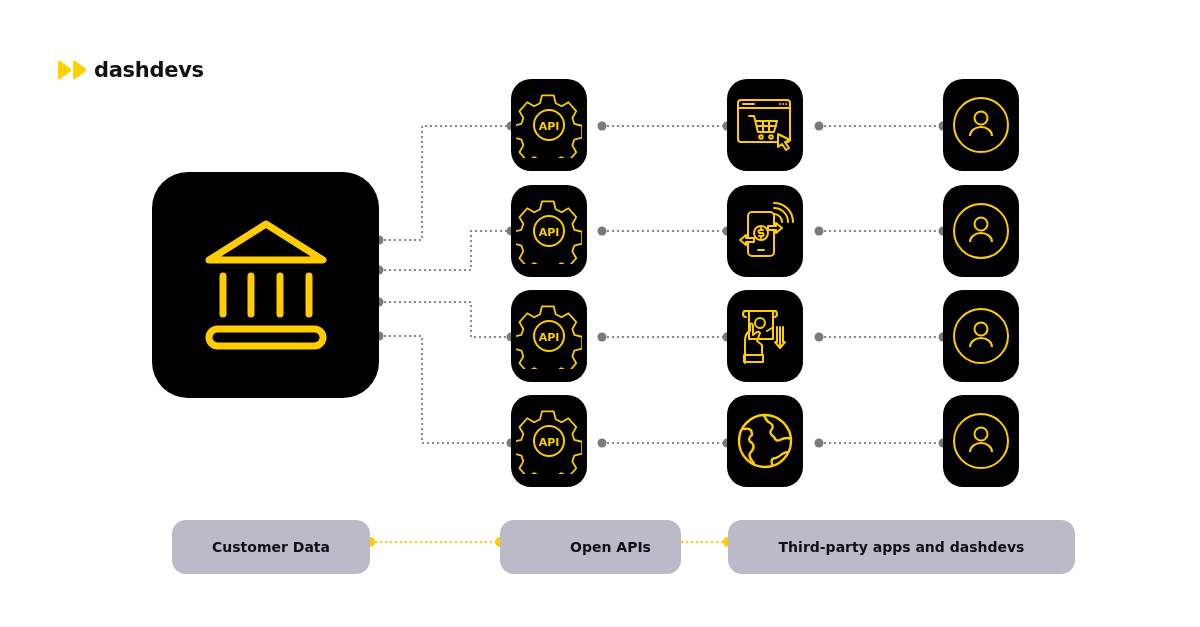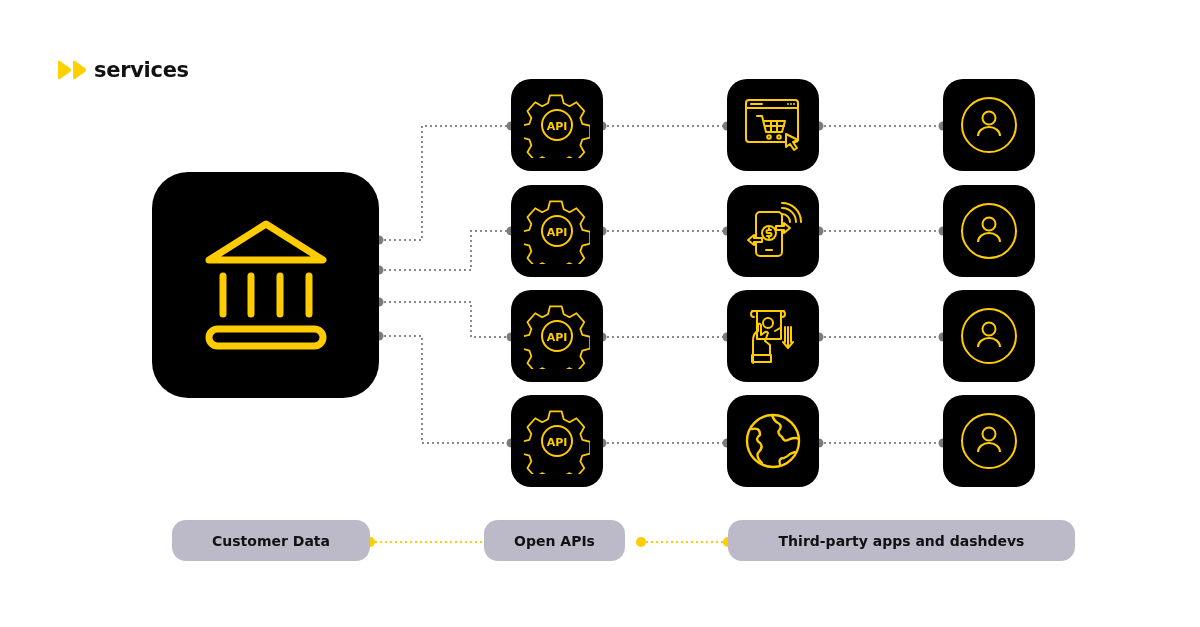--- a/index.html
+++ b/index.html
@@ -1,32 +1,32 @@
 <!DOCTYPE html>
 <html><head>
 <meta charset="utf-8">
 <style>
   html, body { margin:0; padding:0; }
   body { width:1200px; height:627px; background:#ffffff; position:relative; overflow:hidden; font-family:"DejaVu Sans", sans-serif; }
   .logo { position:absolute; left:56px; top:58px; display:flex; align-items:center; gap:6px; }
   .logo-text { font-family:"DejaVu Sans", sans-serif; font-weight:bold; font-size:21px; color:#111; letter-spacing:-0.3px; }
-  .box { position:absolute; background:#000; border-radius:20px; width:92px; height:92px; display:flex; align-items:center; justify-content:center; }
+  .box { position:absolute; background:#000; border-radius:20px; width:76px; height:92px; display:flex; align-items:center; justify-content:center; }
   .bank { position:absolute; left:152px; top:172px; width:227px; height:226px; background:#000; border-radius:36px; display:flex; align-items:center; justify-content:center; }
   svg.lines { position:absolute; left:0; top:0; }
-  .pill { position:absolute; top:520px; height:41px; background:#bcbac9; border-radius:14px; display:flex; align-items:center; justify-content:center; font-family:"DejaVu Sans", sans-serif; font-weight:bold; font-size:14px; color:#111; }
+  .pill { position:absolute; top:520px; height:54px; background:#bcbac9; border-radius:14px; display:flex; align-items:center; justify-content:center; font-family:"DejaVu Sans", sans-serif; font-weight:bold; font-size:14px; color:#111; }
 </style>
 </head>
 <body>
 
 <div class="logo">
   <svg width="32" height="20" viewBox="0 0 32 20">
     <path d="M2 2 Q2 0 4 1 L14 8 Q16 10 14 12 L4 19 Q2 20 2 18 Z" fill="#FFD100"></path>
     <path d="M17 2 Q17 0 19 1 L29 8 Q31 10 29 12 L19 19 Q17 20 17 18 Z" fill="#FFD100"></path>
   </svg>
-  <span class="logo-text">services</span>
+  <span class="logo-text">dashdevs</span>
 </div>
 
 <svg class="lines" width="1200" height="627">
   <g stroke="#8a8a8a" stroke-width="2" stroke-dasharray="2,3" fill="none">
 
     <polyline points="379,240 422,240 422,126 511,126"></polyline>
     <polyline points="379,270 471,270 471,231 511,231"></polyline>
     <polyline points="379,302 471,302 471,337 511,337"></polyline>
     <polyline points="379,336 422,336 422,443 511,443"></polyline>
 
@@ -212,18 +212,18 @@
         <circle cx="31" cy="31" r="27"></circle>
         <circle cx="31" cy="24" r="6.5"></circle>
         <path d="M20 42 a11 9 0 0 1 22 0"></path>
       </g>
   </svg>
 </div>
 
 <div class="pill" style="left:172px;width:198px;">
   <span>Customer Data</span>
 </div>
-<div class="pill" style="left:484px;width:141px;">
+<div class="pill" style="left:500px;width:141px;padding-left:40px;">
   <span>Open APIs</span>
 </div>
 <div class="pill" style="left:728px;width:347px;">
   <span>Third-party apps and dashdevs</span>
 </div>
 
 </body></html>

